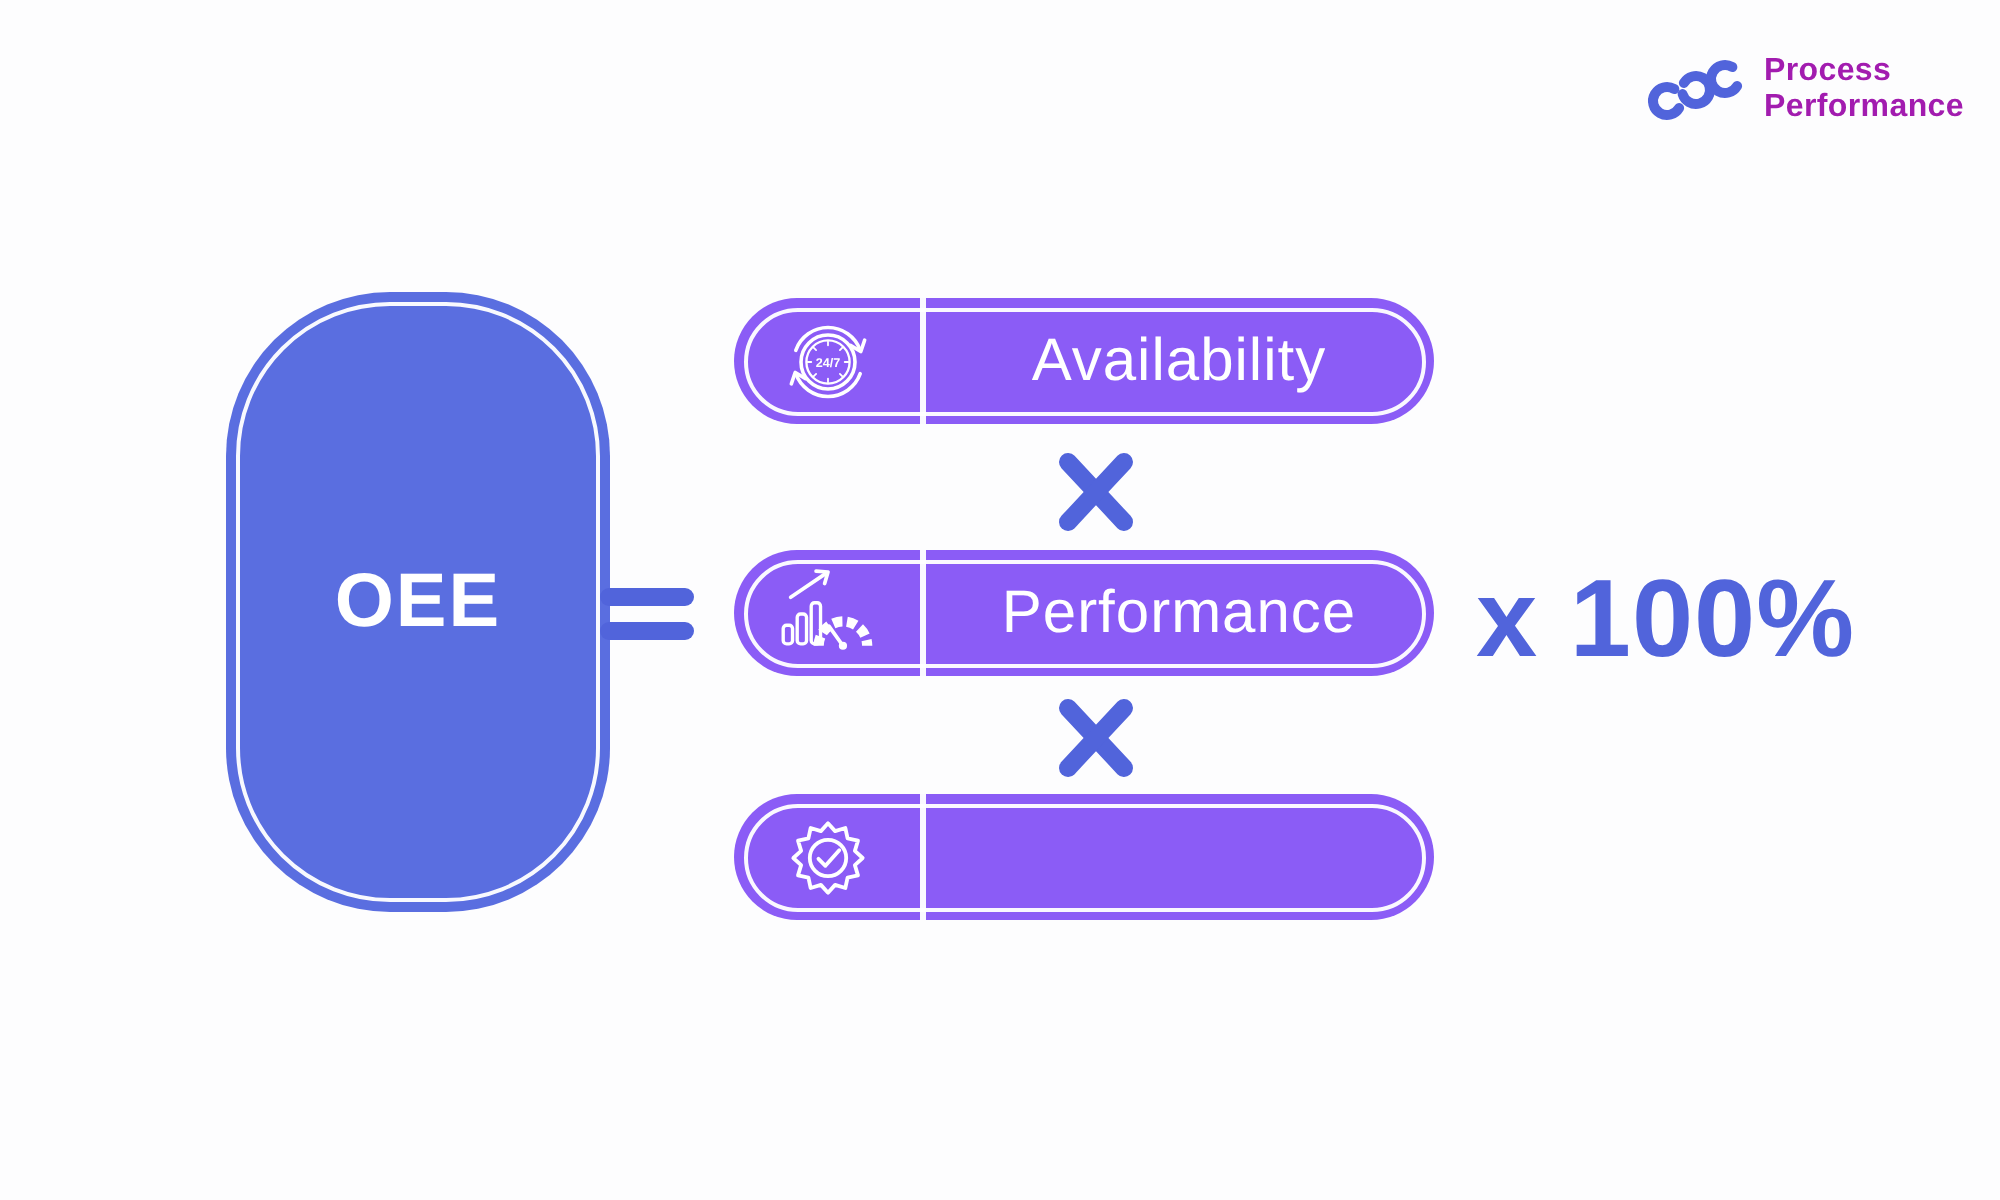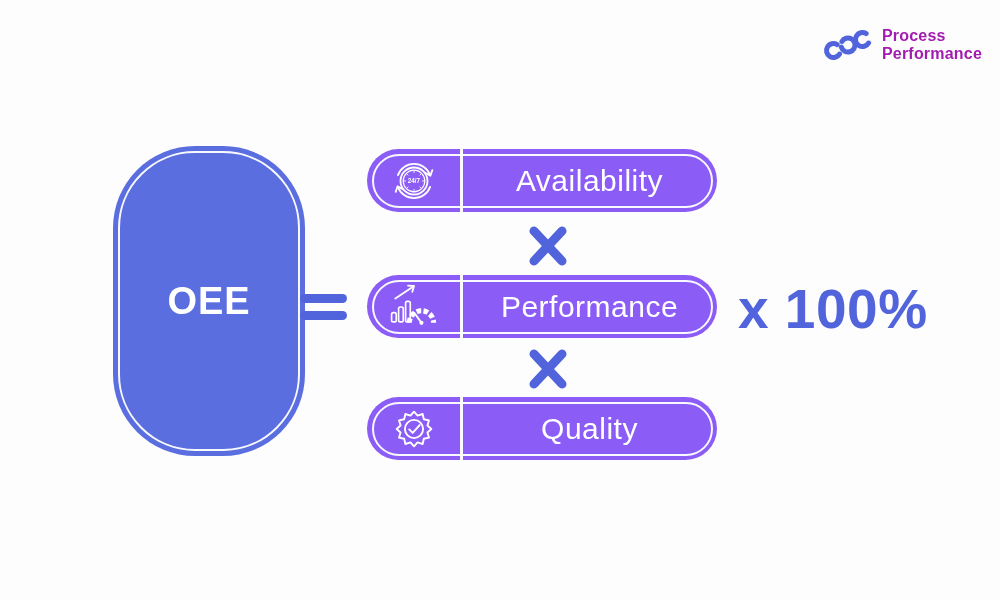--- a/index.html
+++ b/index.html
@@ -248,18 +248,17 @@
     <div class="icon-zone">
       <svg width="52" height="52" viewBox="0 0 60 60">
         <g fill="none" stroke="#ffffff" stroke-width="2.2" stroke-linecap="round" stroke-linejoin="round">
           <path d="M50,30 L45.5,34.1 L47.3,40 L41.3,41.3 L40,47.3 L34.1,45.5 L30,50 L25.9,45.5 L20,47.3 L18.7,41.3 L12.7,40 L14.5,34.1 L10,30 L14.5,25.9 L12.7,20 L18.7,18.7 L20,12.7 L25.9,14.5 L30,10 L34.1,14.5 L40,12.7 L41.3,18.7 L47.3,20 L45.5,25.9 Z"></path>
           <circle cx="30" cy="30" r="10.5"></circle>
           <path d="M24.5,30.5 L28.5,34.5 L36.5,25.5"></path>
         </g>
       </svg>
     </div>
     <div class="divider"></div>
-    <div class="label-zone">Quality</div>
   </div>
 
   <div class="multiplier-label">x 100%</div>
 
 </div>
 
 </body></html>

